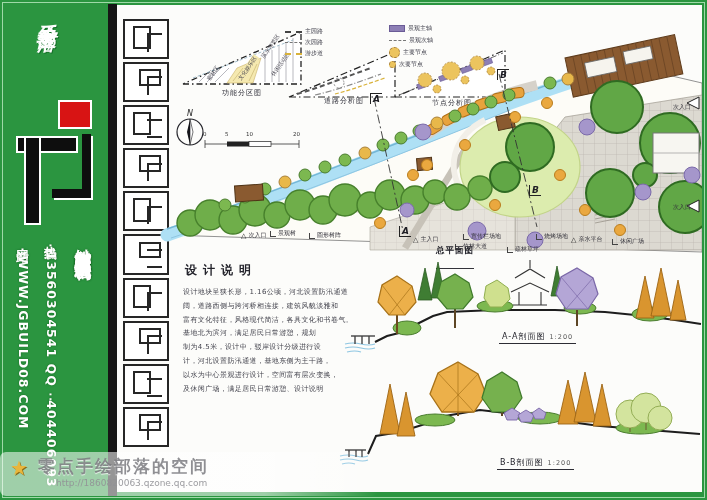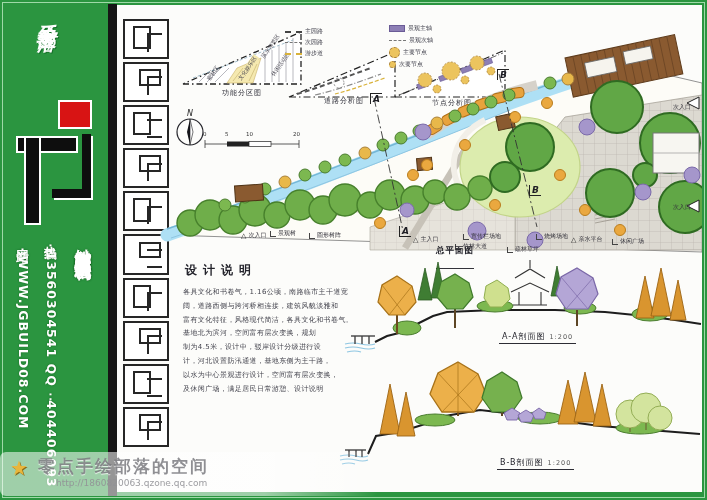--- a/index.html
+++ b/index.html
@@ -429,24 +429,24 @@
   <div class="plan-label" style="left:556px;top:98px">
       <span>次入口</span>
     </div>
   <div class="plan-label" style="left:556px;top:198px">
       <span>次入口</span>
     </div>
   <div class="plan-title" style="left:303px;top:240px">总平面图</div>
 
   <div class="desc-heading" style="left:68px;top:257px">设计说明</div>
   <div class="desc-lines" style="left:66px;top:281px">
-    <div>各具文化和书卷气，1.16公顷，南路临市主干道宽</div>
+    <div>设计地块呈狭长形，1.16公顷，河北设置防汛通道</div>
     <div>阔，道路西侧与跨河桥相连接，建筑风貌淡雅和</div>
     <div>富有文化特征，风格现代简洁，各具文化和书卷气。</div>
-    <div>基地北为滨河，空间富有层次变换，规划</div>
+    <div>基地北为滨河，满足居民日常游憩，规划</div>
     <div>制为4.5米，设计中，驳岸设计分级进行设</div>
     <div>计，河北设置防汛通道，基地东侧为主干路，</div>
     <div>以水为中心景观进行设计，空间富有层次变换，</div>
     <div>及休闲广场，满足居民日常游憩、设计说明</div>
   </div>
 
   <svg style="left:228px;top:247px" width="357" height="106" viewBox="0 0 357 106">
     <g stroke="#8ec6e2" stroke-width="1.2" fill="none">
       <path d="M0,92 q8,-2 16,0 q8,2 14,0"></path>
         <path d="M0,96 q8,-2 16,0 q8,2 14,0"></path>

